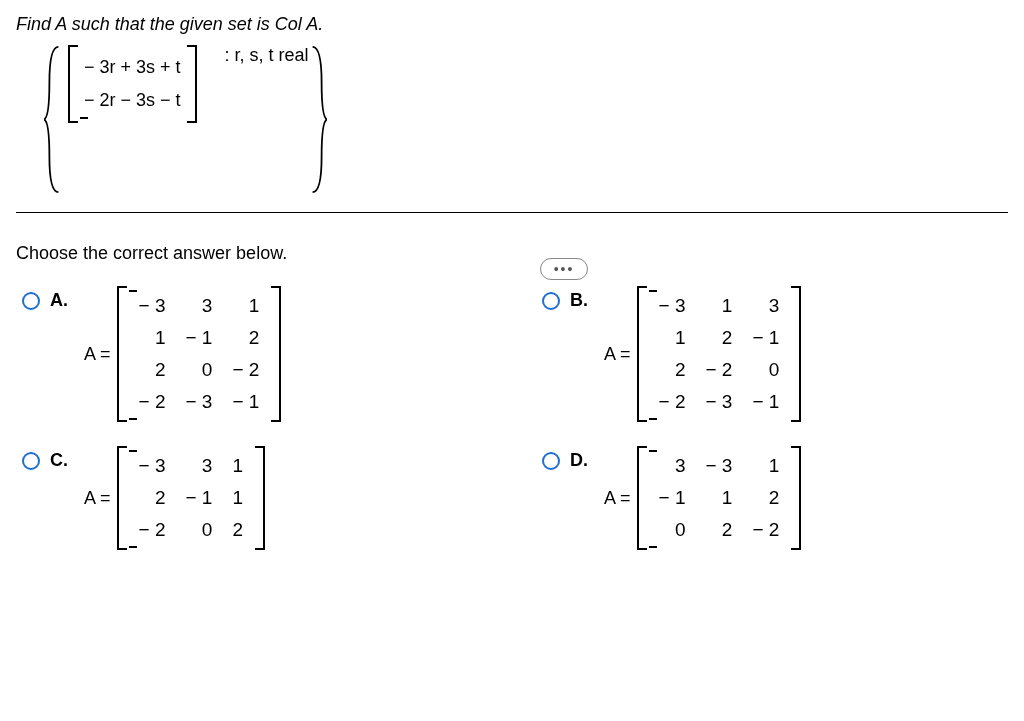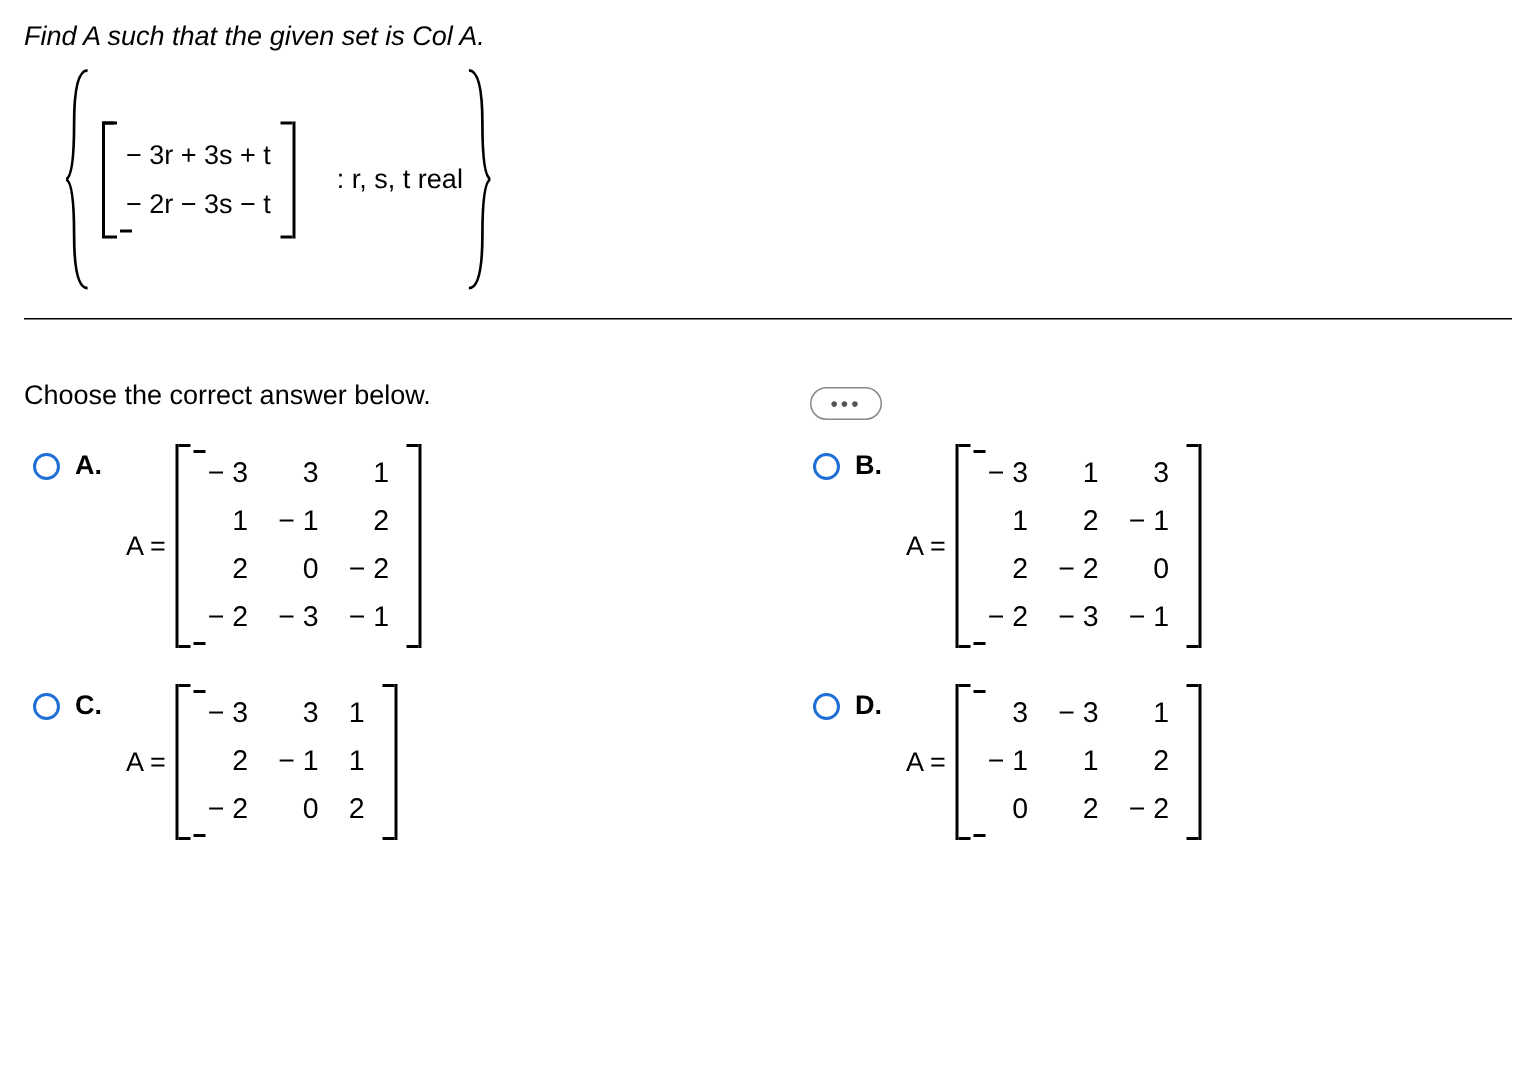--- a/index.html
+++ b/index.html
@@ -10,21 +10,21 @@
     margin: 0;
     padding: 14px 16px;
     background: #fff;
     width: 1024px;
     height: 721px;
     overflow: hidden;
   }
   .question-text { margin-bottom: 10px; font-style: italic; }
   .set-row {
     display: flex;
-    align-items: center;
+    align-items: flex-start;
     margin: 8px 0 18px 28px;
   }
   .big-brace {
     width: 18px;
     align-self: stretch;
     position: relative;
   }
   .big-brace svg { width: 100%; height: 100%; }
   .vector {
     border-left: 2px solid #000;
@@ -74,21 +74,21 @@
     border-radius: 11px;
     background: #fff;
     display: flex;
     align-items: center;
     justify-content: center;
     font-size: 14px;
     letter-spacing: 2px;
     color: #555;
     cursor: pointer;
   }
-  .instruction { margin: 40px 0 22px 0; }
+  .instruction { margin: 30px 0 22px 0; }
   .options {
     display: grid;
     grid-template-columns: 1fr 1fr;
     column-gap: 60px;
     row-gap: 24px;
     padding: 0 6px;
   }
   .option {
     display: flex;
     align-items: flex-start;

